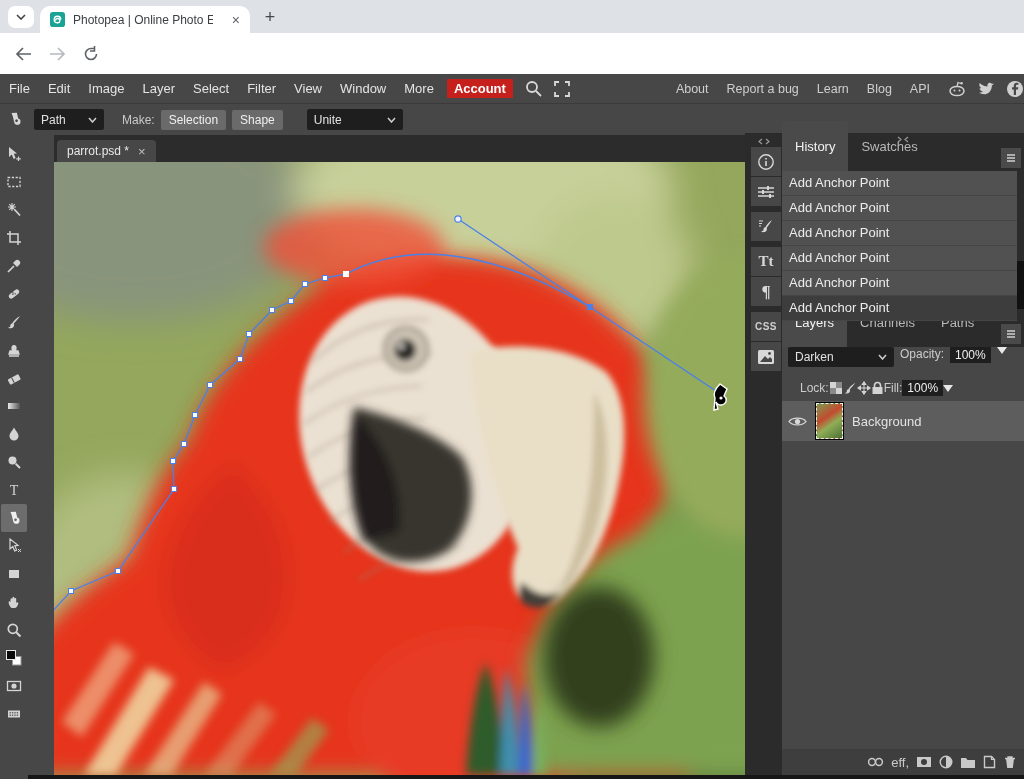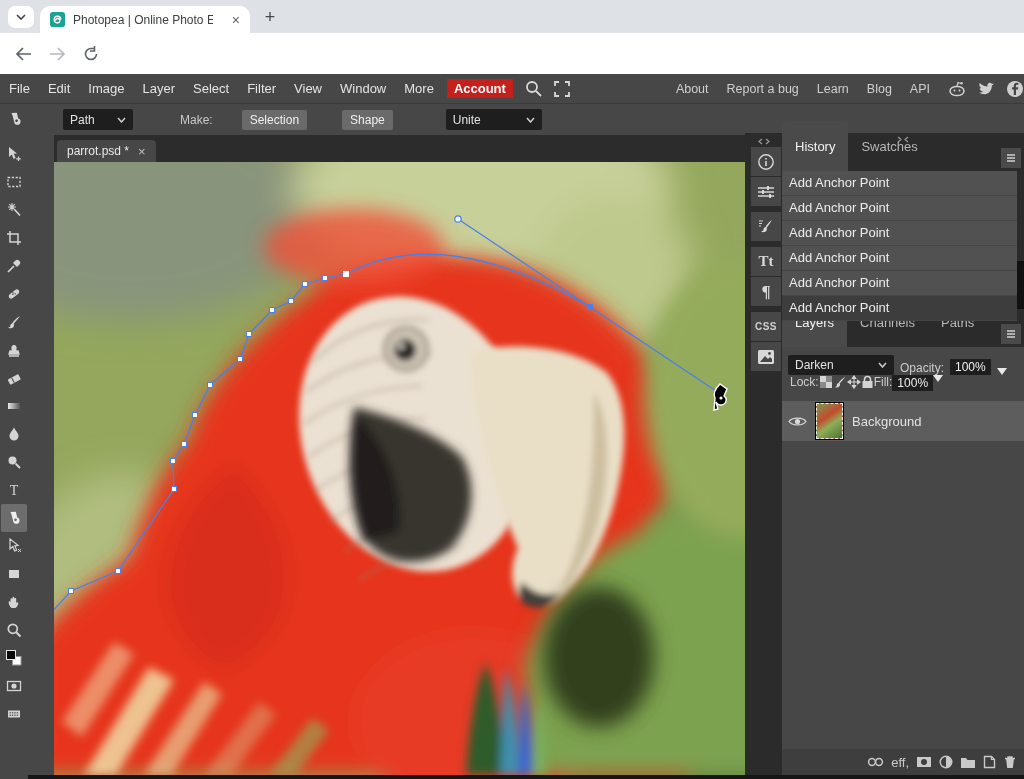--- a/index.html
+++ b/index.html
@@ -20,26 +20,26 @@
   .urltext{font-size:14px;color:#202124;}
   
   .menubar{position:absolute;top:74px;left:0;right:0;height:29px;background:#474747;display:flex;align-items:center;font-size:13px;color:#e4e4e4;}
   .menuitem{padding:0 9px;height:29px;line-height:29px;cursor:pointer}
   .account{background:#c6201d;color:#fff;font-weight:bold;padding:2px 7px;margin-left:4px;cursor:pointer}
   .mb-ico{margin-left:12px;cursor:pointer;display:flex;align-items:center}
   .mb-right{margin-left:auto;display:flex;align-items:center;gap:4px;color:#cfcfcf;font-size:12.5px}
   .mb-link{padding:0 7px;cursor:pointer}
   .soc{width:18px;height:18px;margin-left:7px;cursor:pointer;display:flex;align-items:center;justify-content:center}
   
-  .optionsbar{position:absolute;top:103px;left:0;right:0;height:32px;background:#474747;border-top:1px solid #3a3a3a;display:flex;align-items:center;font-size:12px;color:#d6d6d6;box-sizing:border-box;gap:29px;}
+  .optionsbar{position:absolute;top:103px;left:0;right:0;height:32px;background:#474747;border-top:1px solid #3a3a3a;display:flex;align-items:center;font-size:12px;color:#d6d6d6;box-sizing:border-box;}
   .opt-pen{margin:0 10px 0 7px}
   .dd{background:#1e1e1e;color:#e2e2e2;height:21px;display:flex;align-items:center;justify-content:space-between;padding:0 7px;cursor:pointer;border-radius:2px}
   .dd-path{width:56px;margin-right:18px}
   .dd-unite{width:82px;margin-left:18px}
-  .mklabel{color:#c9c9c9}
+  .mklabel{margin-right:6px;color:#c9c9c9}
   .obtn{background:#6a6a6a;color:#efefef;padding:3px 8px;margin-right:6px;border-radius:2px;cursor:pointer}
   
   .toolbar{position:absolute;top:135px;left:0;width:28px;bottom:0;background:#474747;display:flex;flex-direction:column;align-items:center;padding-top:5px;box-sizing:border-box}
   .tool{width:26px;height:28px;display:flex;align-items:center;justify-content:center;cursor:pointer;border-radius:2px}
   .tool.sel{background:#6d6d6d}
   .centercol{position:absolute;top:135px;left:28px;width:717px;bottom:0;margin-left:26px;}
   .docbar{height:27px;background:#2c2c2c;display:flex;align-items:flex-end}
   .doctab{display:flex;align-items:center;gap:9px;background:#474747;color:#e8e8e8;font-size:12px;height:22px;padding:0 10px;margin-left:3px;border-radius:4px 4px 0 0;cursor:pointer}
   .doctab .x{color:#c0c0c0;font-size:13px;cursor:pointer}
   .canvas{position:absolute;top:27px;left:0;width:717px;height:613px;overflow:hidden;background:#6b7b4e;cursor:crosshair}
@@ -58,24 +58,24 @@
   .collapsebar{height:12px;background:#2b2b2b;display:flex;align-items:center;justify-content:center;color:#9a9a9a}
   .ptabs{height:26px;background:#2b2b2b;display:flex;align-items:flex-end}
   .ptab{height:26px;line-height:27px;padding:12px 13px;font-size:13px;color:#b8b8b8;cursor:pointer}
   .ptab.active{background:#4a4a4a;color:#f2f2f2;border-radius:3px 3px 0 0}
   .pmenu{margin-left:auto;margin-right:3px;margin-bottom:3px;width:20px;height:20px;background:#4a4a4a;display:flex;align-items:center;justify-content:center;cursor:pointer}
   .histwrap{position:relative}
   .hrow{height:24px;line-height:24px;background:#515151;border-bottom:1px solid #454545;color:#ececec;font-size:13px;padding-left:7px;cursor:pointer}
   .hrow.current{background:#3d3d3d}
   .hscroll{position:absolute;top:0;right:0;width:7px;height:100%;background:#2b2b2b}
   .hthumb{position:absolute;top:60%;right:0;width:7px;height:32%;background:#111}
-  .blendrow{height:28px;display:flex;align-items:flex-end;padding:0 6px;gap:6px;font-size:12px;color:#cccccc}
+  .blendrow{height:28px;display:flex;align-items:flex-start;padding:0 6px;gap:6px;font-size:12px;color:#cccccc}
   .dd-blend{width:92px;height:20px}
   .valbox{background:#1e1e1e;color:#eee;padding:1px 5px;font-size:12px}
-  .lockrow{height:26px;display:flex;align-items:flex-start;padding:0 8px;font-size:12px;color:#cccccc}
+  .lockrow{height:26px;display:flex;align-items:center;padding:0 18px;font-size:12px;color:#cccccc}
   .layerrow{height:40px;background:#5d5d5d;display:flex;align-items:center;gap:9px;padding:0 6px;cursor:pointer}
   .thumb{width:25px;height:34px;border:1px dashed #f0f0f0;box-shadow:0 0 0 1px #000;
          background:linear-gradient(145deg,#7c9a50 0%,#c34b2e 38%,#8fae57 60%,#4c7034 100%);}
   .layername{color:#e2e2e2;font-size:13px}
   .layersempty{flex:1;background:#474747}
   .pfooter{height:26px;background:#3e3e3e;display:flex;align-items:center;justify-content:flex-end;gap:7px;padding-right:7px;margin-bottom:4px}
   .pfooter .fico{cursor:pointer;display:flex;align-items:center;color:#c9c9c9}
   .eff{color:#c9c9c9;font-size:13px;cursor:pointer}
 </style>
 </head>

